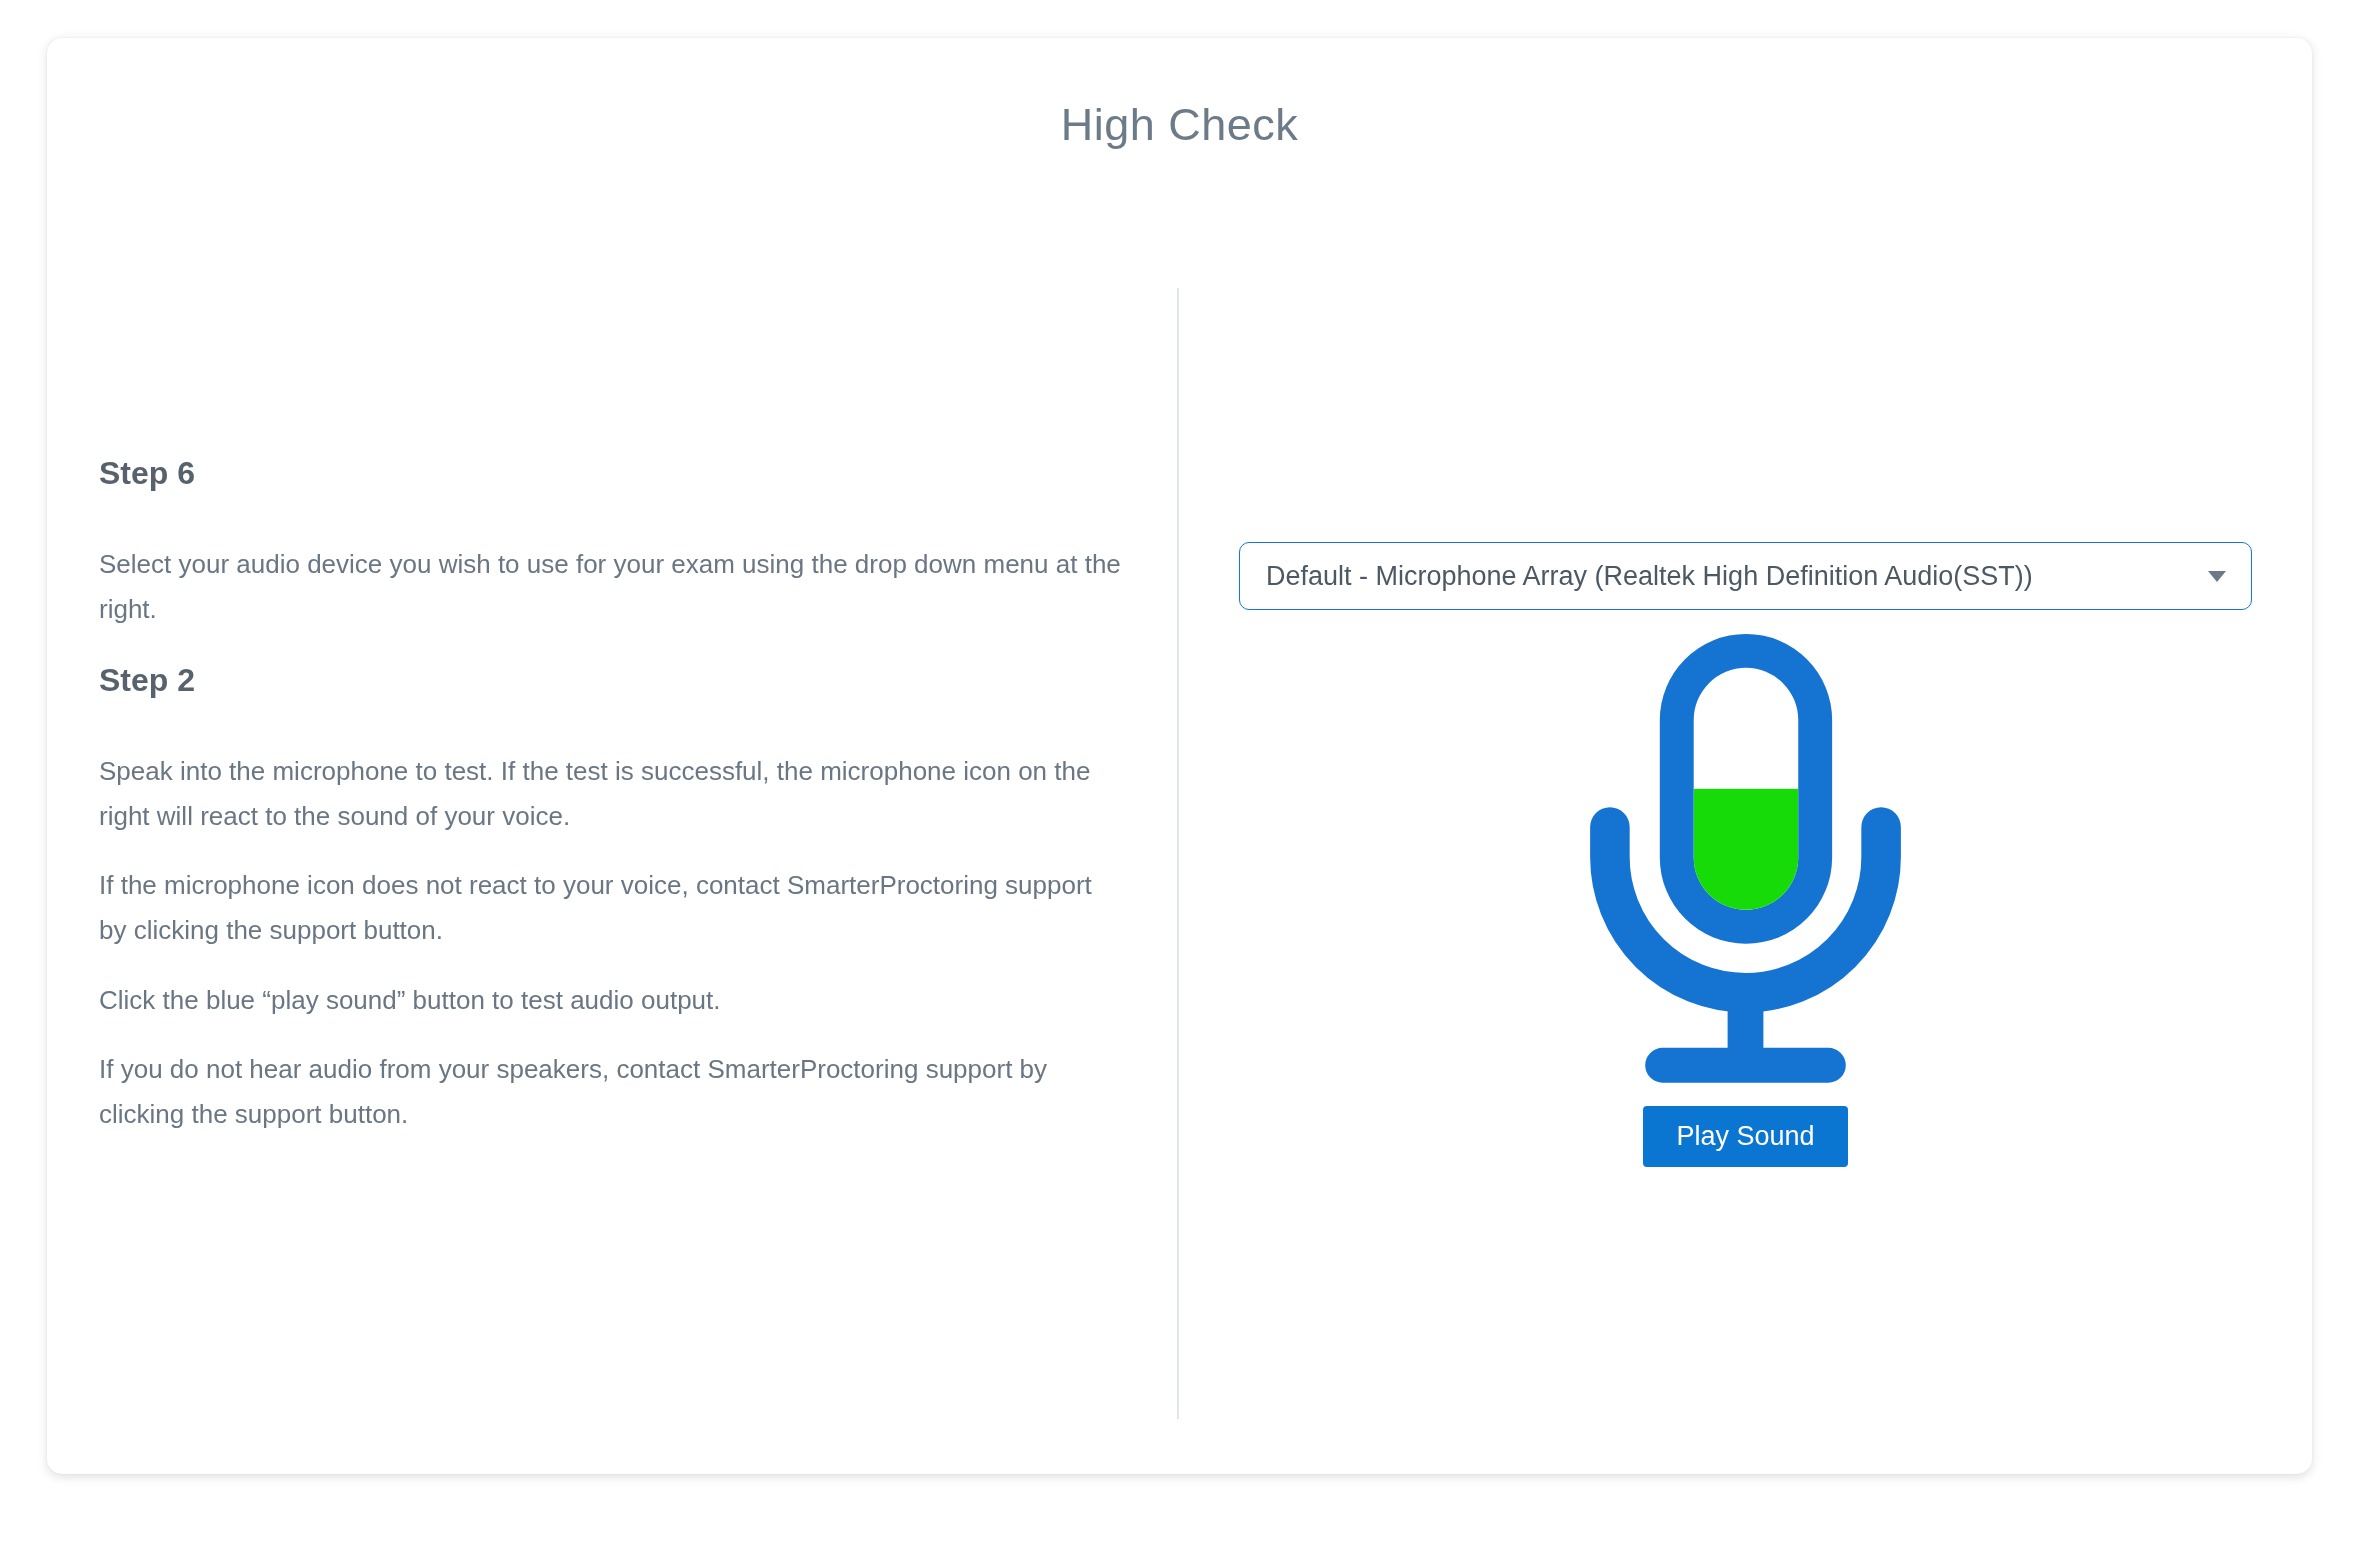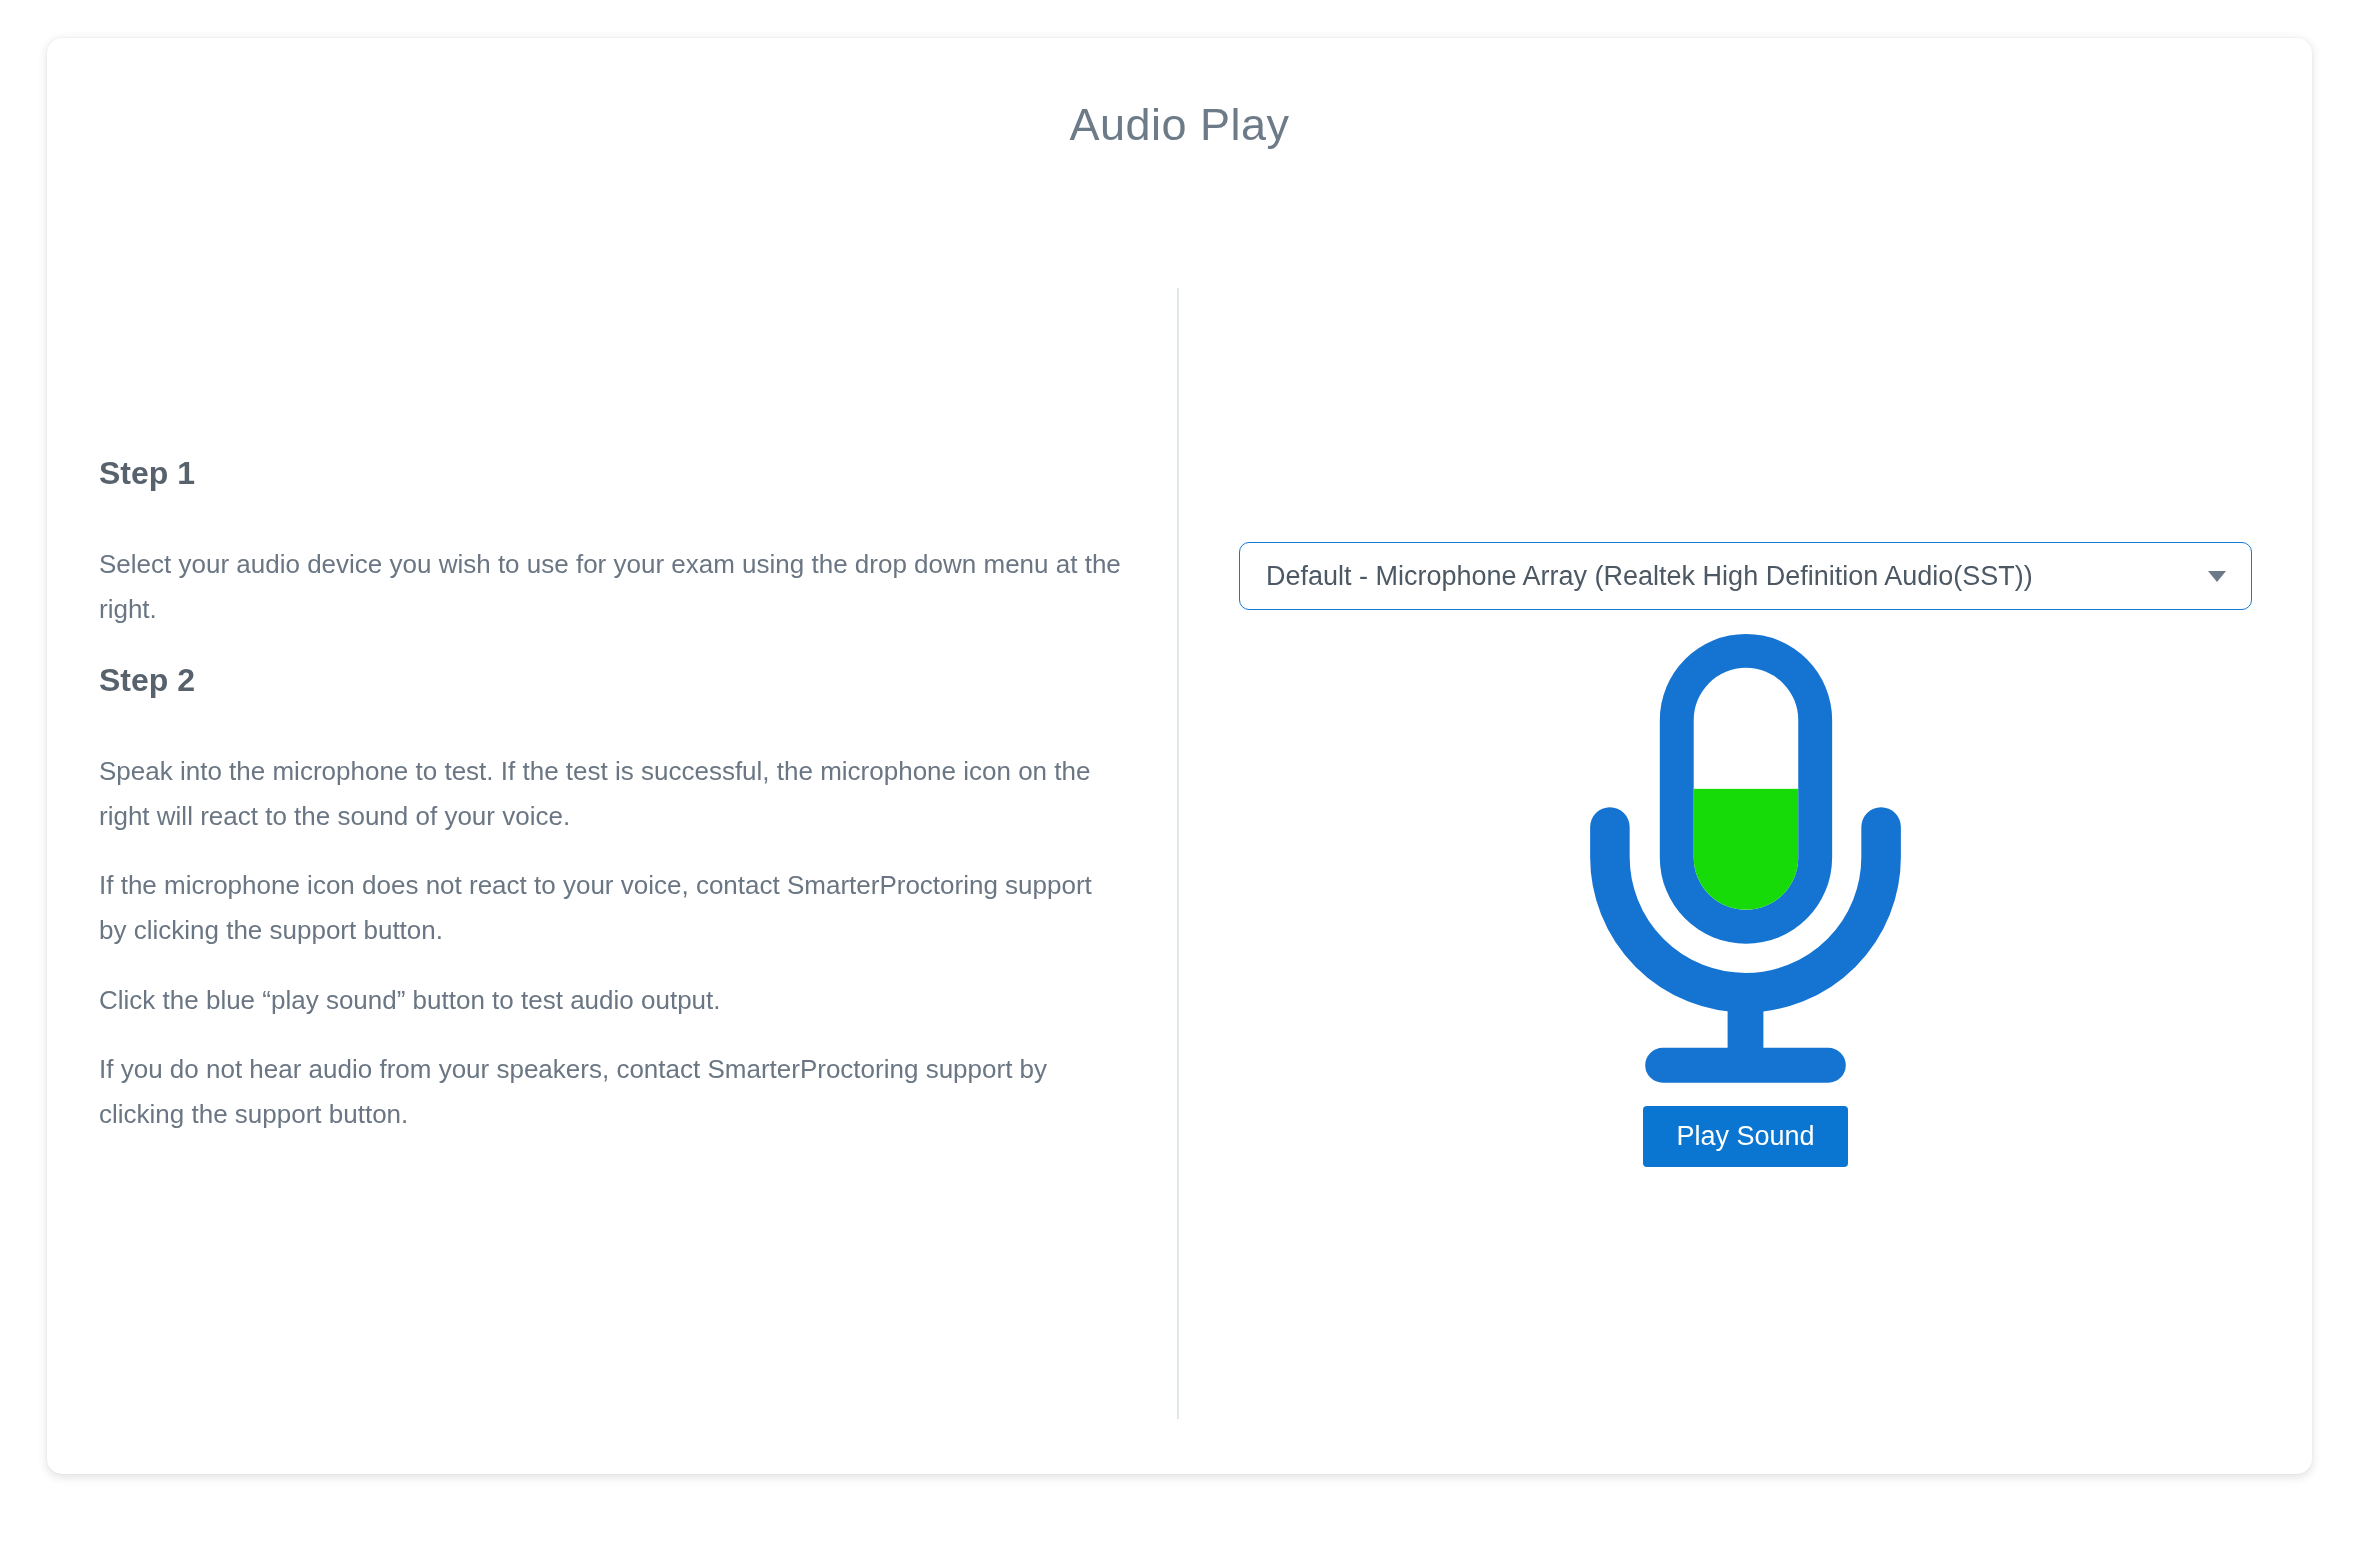--- a/index.html
+++ b/index.html
@@ -127,27 +127,27 @@
     line-height: 1;
     padding: 17px 33px;
     border-radius: 4px;
     cursor: pointer;
   }
 </style>
 </head>
 <body>
 
 <div class="card">
-  <h1 class="card-title">Audio Play</h1>
+  <h1 class="card-title">High Check</h1>
 
   <div class="content">
 
     <div class="left-col">
       <div class="step-block">
-        <h2 class="step-heading">Step 1</h2>
+        <h2 class="step-heading">Step 6</h2>
         <p class="step-para">Select your audio device you wish to use for your exam using the drop down menu at the right.</p>
       </div>
       <div class="step-block">
         <h2 class="step-heading">Step 2</h2>
         <p class="step-para">Speak into the microphone to test. If the test is successful, the microphone icon on the right will react to the sound of your voice.</p>
         <p class="step-para">If the microphone icon does not react to your voice, contact SmarterProctoring support by clicking the support button.</p>
       </div>
       <div class="step-block">
         <p class="step-para">Click the blue “play sound” button to test audio output.</p>
         <p class="step-para">If you do not hear audio from your speakers, contact SmarterProctoring support by clicking the support button.</p>

